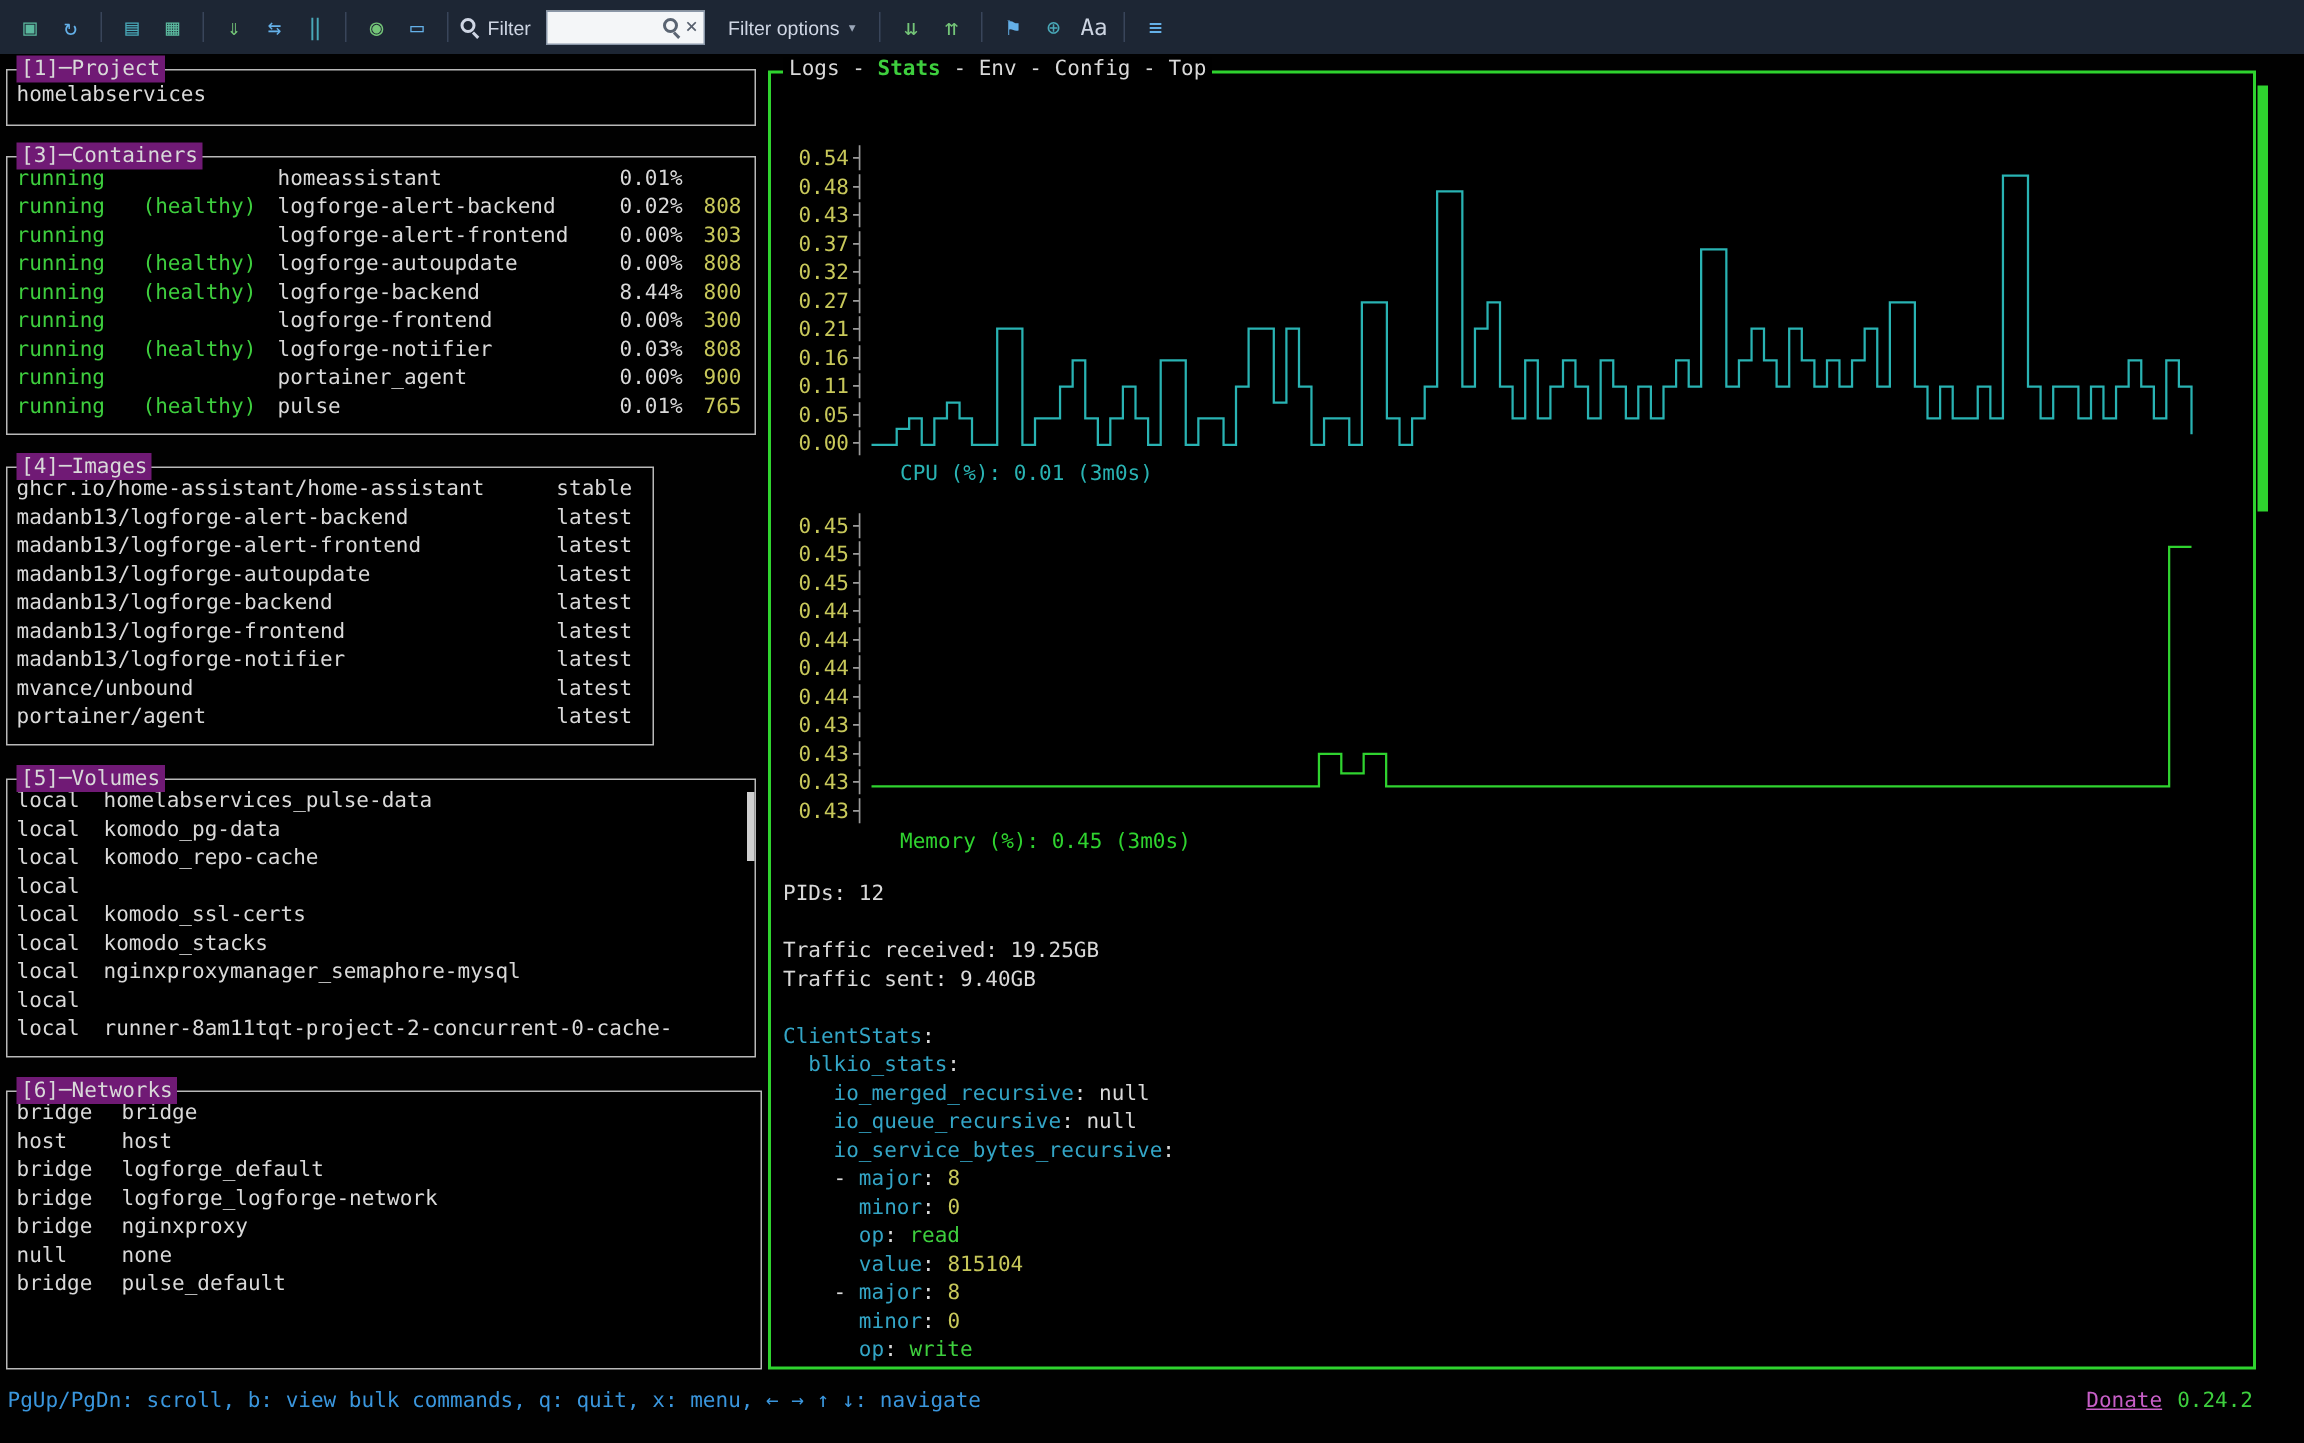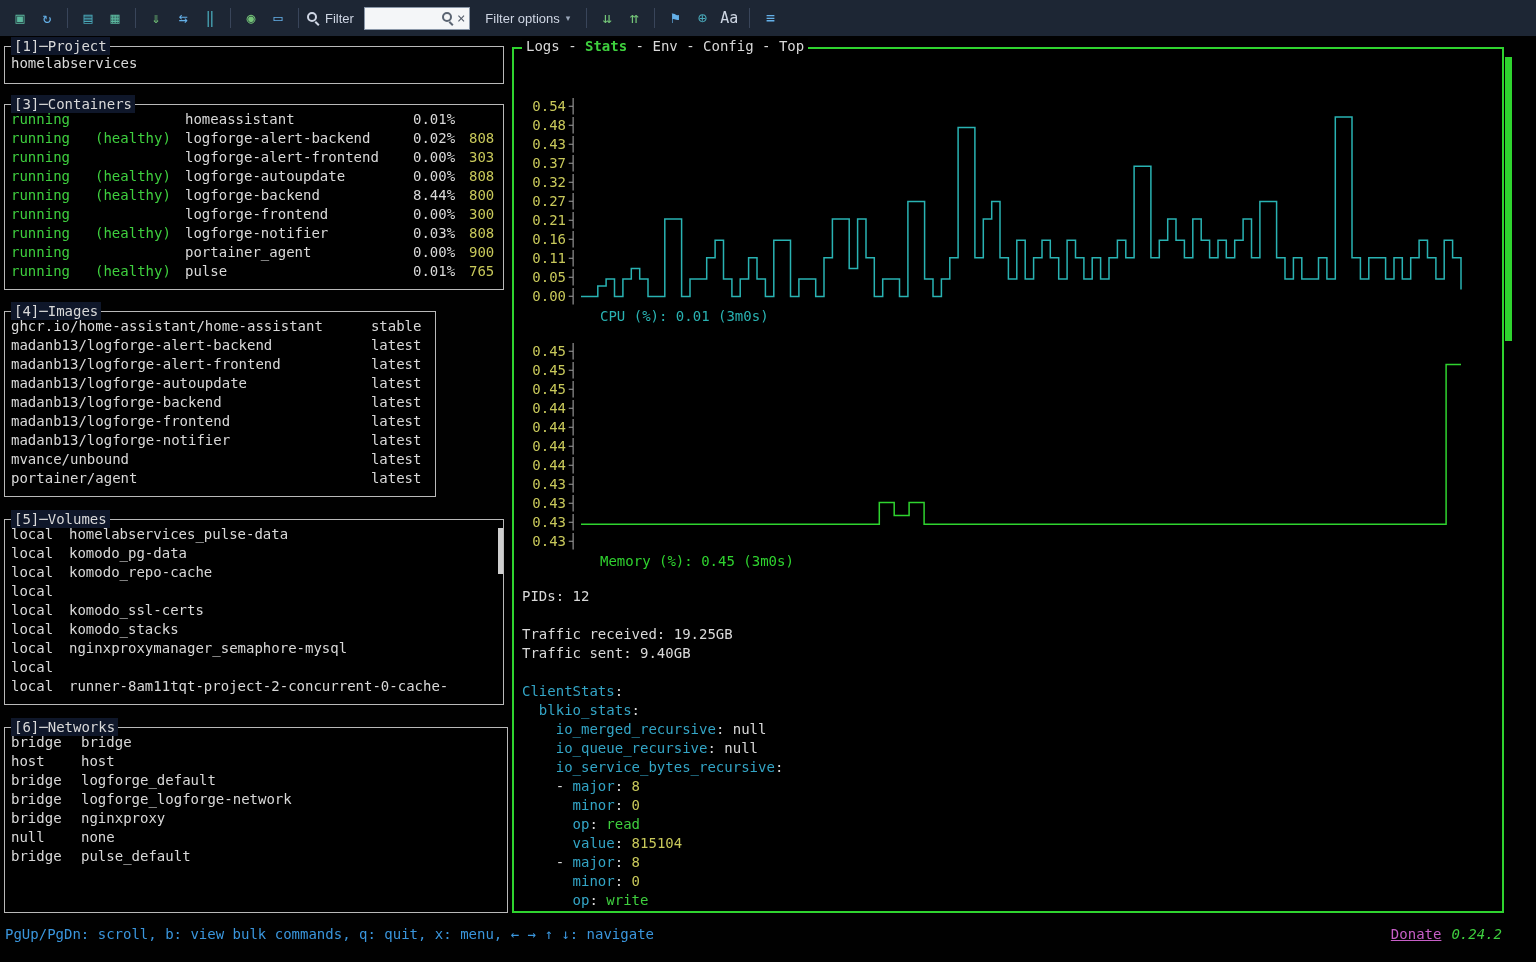--- a/index.html
+++ b/index.html
@@ -24,21 +24,21 @@
   .caret{font-size:9px;color:#9aa6b8;}
   .mag{position:relative;width:12px;height:12px;display:inline-block;color:#cfd6e4;}
   .mag.dark{color:#5a6472;}
   .mag::before{content:"";position:absolute;left:0;top:0;width:6px;height:6px;
     border:2px solid currentColor;border-radius:50%;}
   .mag::after{content:"";position:absolute;left:8.5px;top:8.5px;width:5px;height:2px;
     background:currentColor;transform:rotate(45deg);transform-origin:0 0;}
 
   
   .panel{position:absolute;background:#000;border:1px solid #b9b9b9;box-sizing:border-box;}
-  .panel-title{position:absolute;top:-10px;left:6px;background:#0f172a;padding:0 3px;
+  .panel-title{position:absolute;top:-10px;left:6px;background:#701a75;padding:0 3px;
     color:#d9d9d9;font-size:14px;line-height:18px;white-space:pre;}
   .rows{padding:6px 0 0 6px;}
   .row{display:flex;height:19px;font-size:14px;color:#d9d9d9;white-space:pre;overflow:hidden;}
   .row span{overflow:hidden;white-space:pre;}
   .green{color:#3ecf3e;}
   .yellow{color:#c8c85a;}
   .col-state{width:84px;} .col-health{width:90px;} .col-name{width:228px;}
   .col-cpu{width:56px;} .col-port{flex:1;}
   .col-iname{width:365px;} .col-itag{width:65px;} .col-isize{flex:1;}
   .col-vdrv{width:58px;} .col-vname{flex:1;}
@@ -70,21 +70,21 @@
 
   
   .scrollbar{position:absolute;}
   #main-scroll{left:1505px;top:57px;width:7px;height:284px;background:#2fd32f;}
   #vol-scroll{left:498px;top:528px;width:5px;height:46px;background:#cfcfcf;}
 
   
   #status-keys{position:absolute;left:5px;top:926px;font-size:14px;color:#3a96dd;white-space:pre;}
   #status-right{position:absolute;right:34px;top:926px;font-size:14px;display:flex;gap:10px;}
   #donate{color:#c75fc7;text-decoration:underline;}
-  #version{color:#3ecf3e;font-style:italic;}
+  #version{color:#3ecf3e;}
 </style>
 </head>
 <body>
 
 <div class="screen">
 
   <div class="toolbar">
     <div id="tb-left" class="tbgroup">
         <div class="tbicon" style="color: rgb(91, 184, 158);">▣</div>
         <div class="tbicon" style="color: rgb(100, 176, 232);">↻</div>

